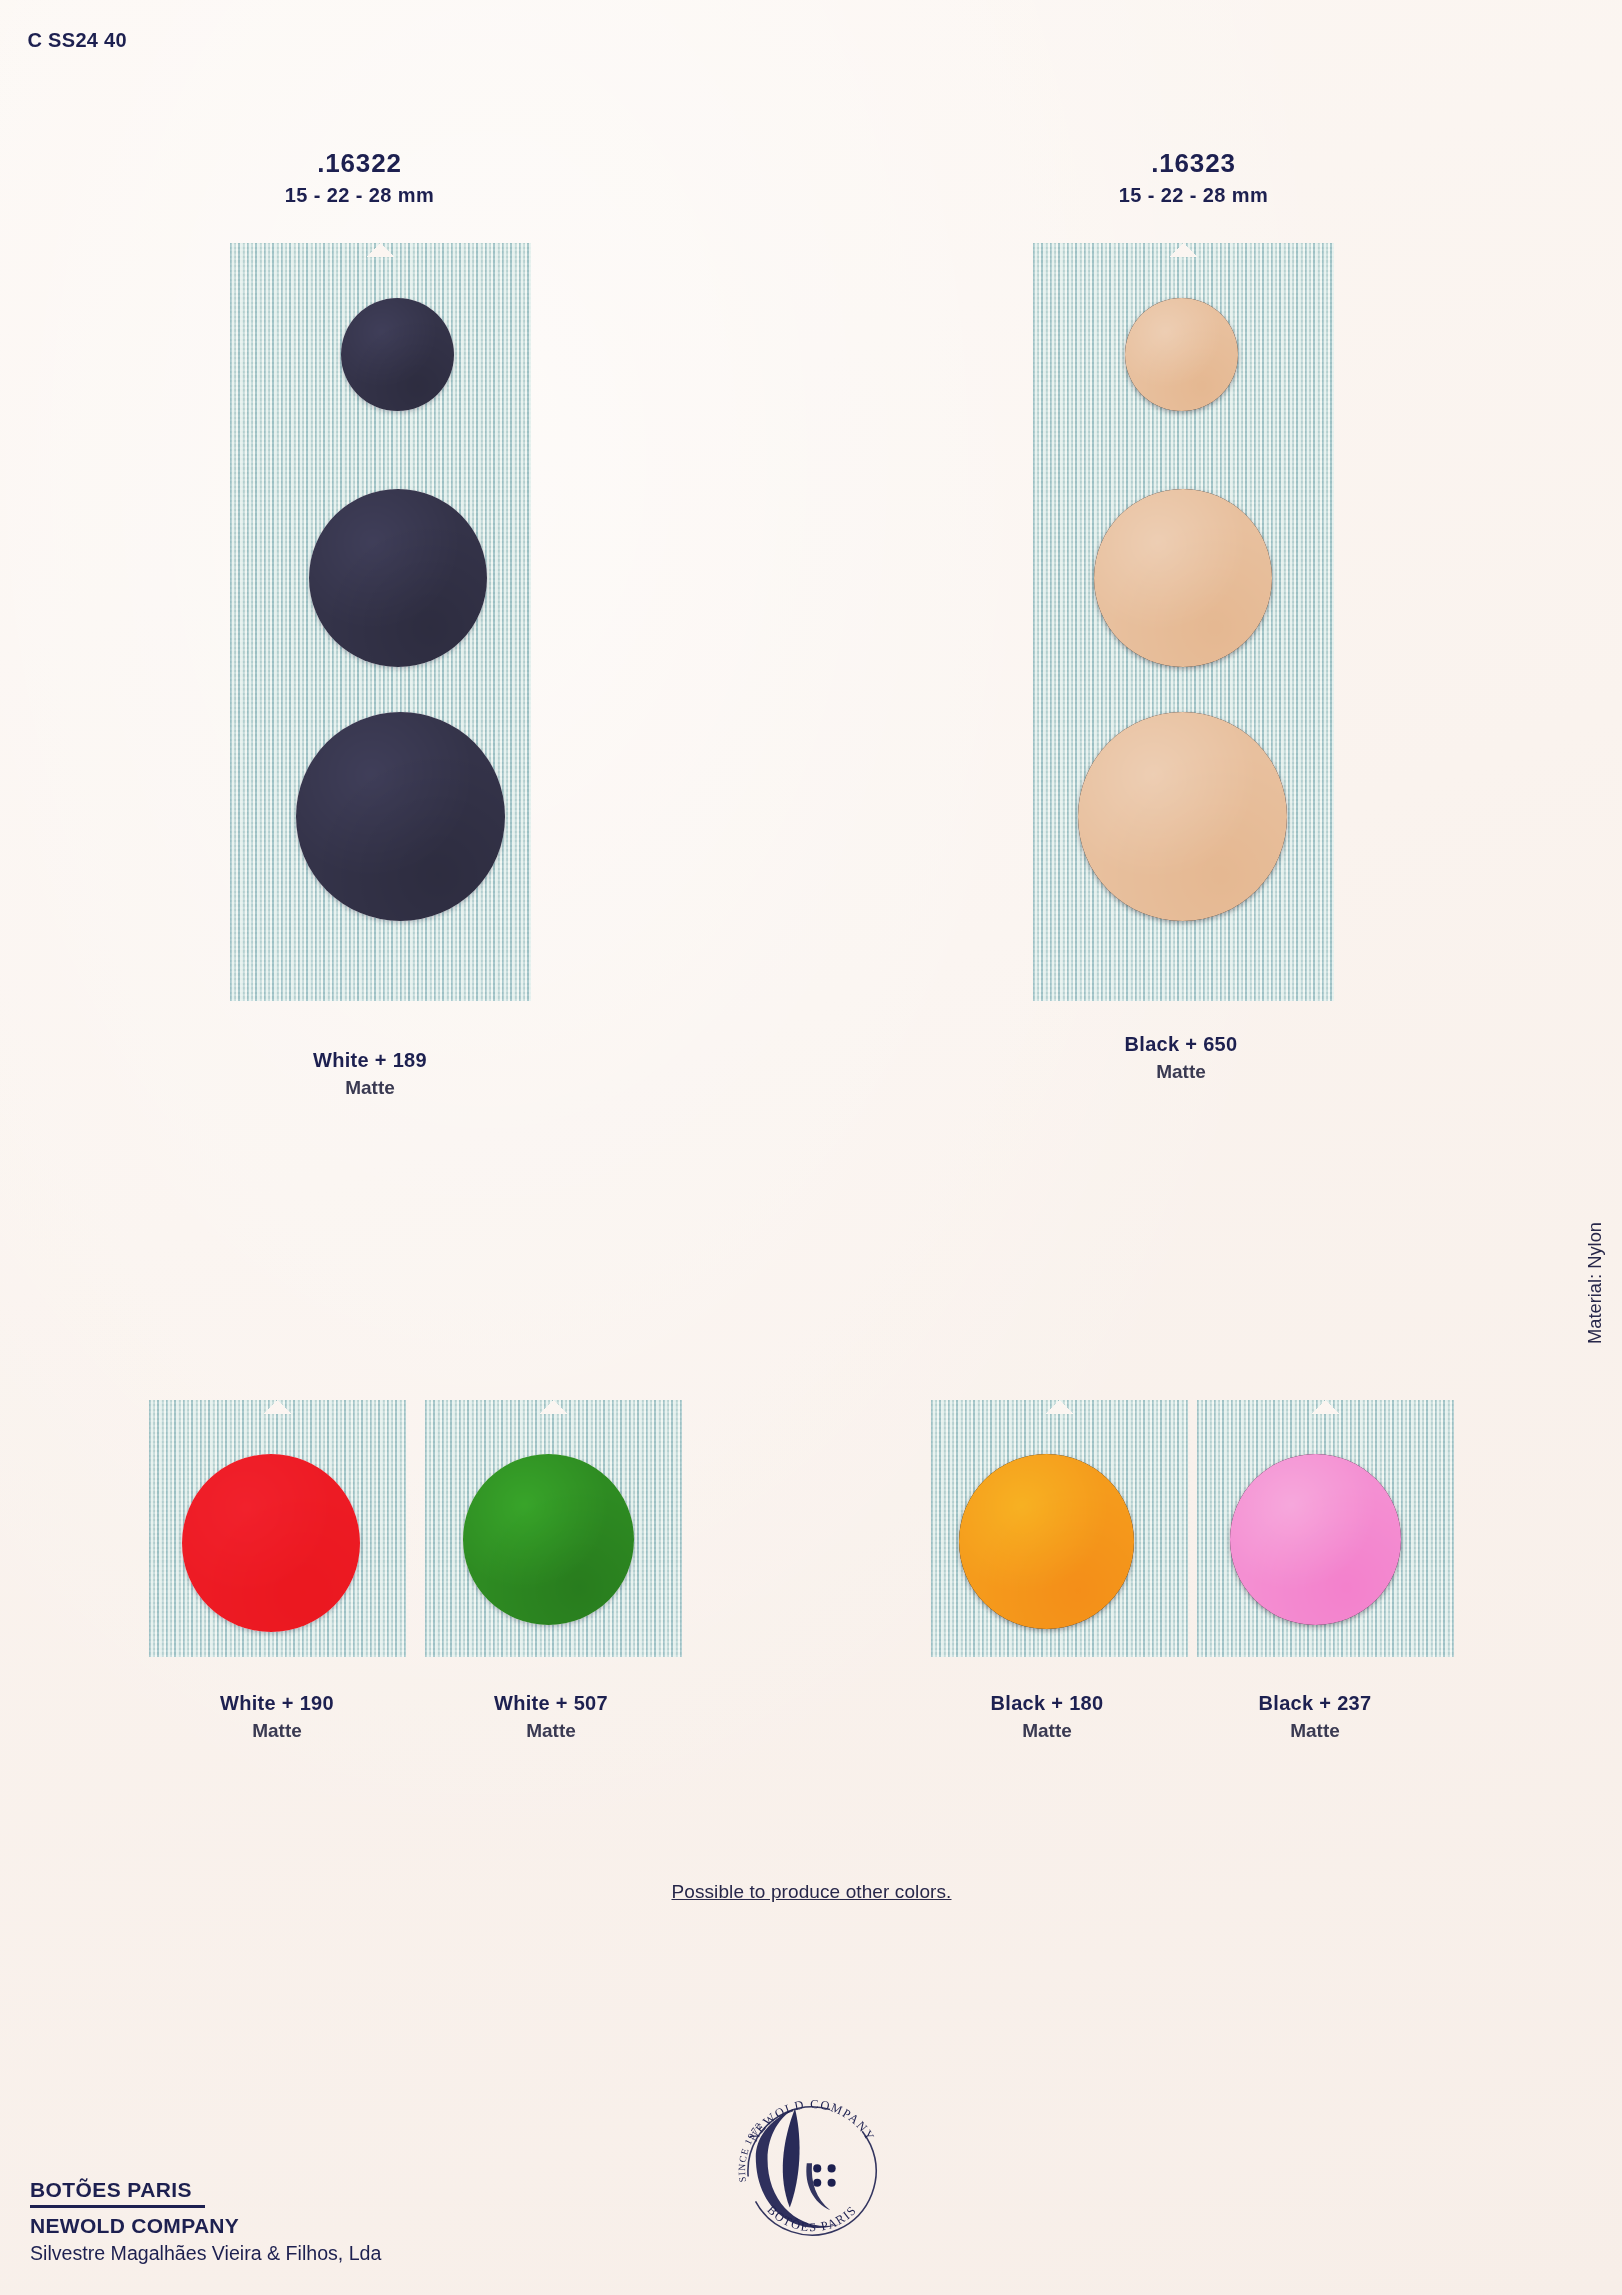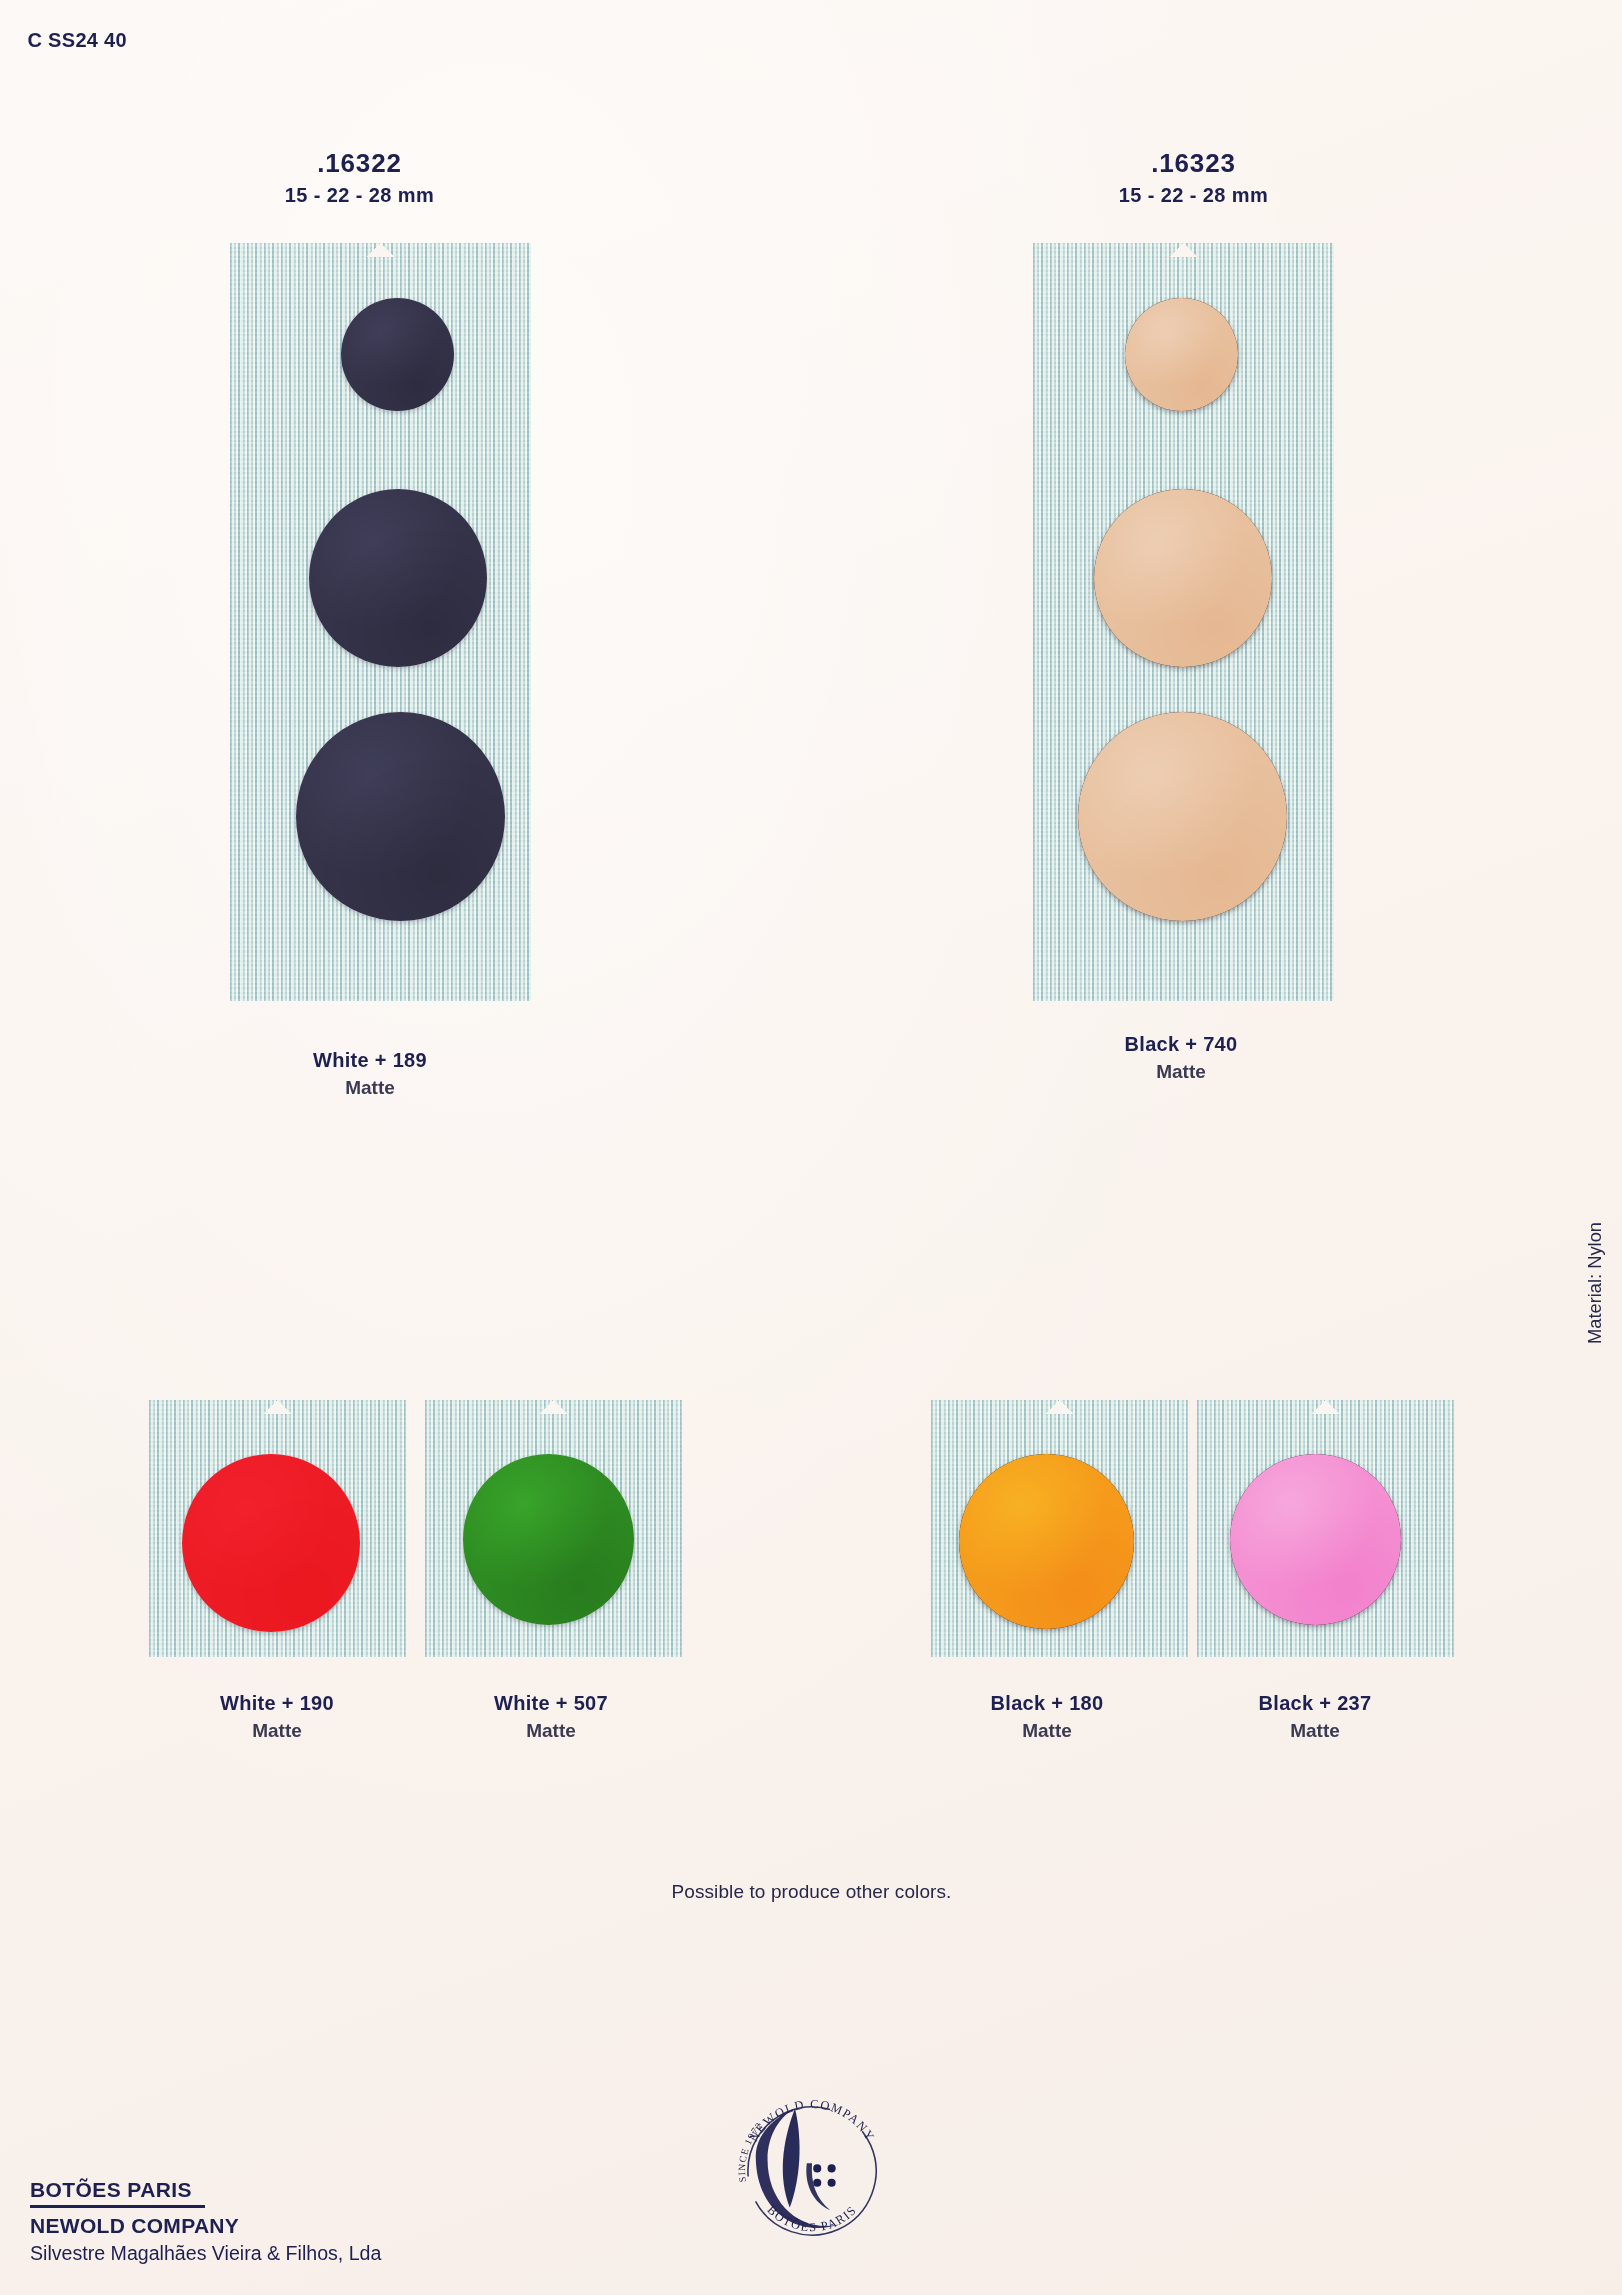--- a/index.html
+++ b/index.html
@@ -317,21 +317,21 @@
     <div class="face" style="background-color:#e8c09e;"></div>
   </div>
   <div class="button-disc rim-dark" style="left:1094px; top:489px; width:178px; height:178px; padding:3.9px;">
     <div class="face" style="background-color:#e8c09e;"></div>
   </div>
   <div class="button-disc rim-dark" style="left:1078px; top:712px; width:209px; height:209px; padding:4.6px;">
     <div class="face" style="background-color:#e8c09e;"></div>
   </div>
 
   <div class="caption" style="left:942px; top:1031px; width:478px;">
-    <div class="color-name">Black + 740</div>
+    <div class="color-name">Black + 650</div>
     <div class="finish">Matte</div>
   </div>
 
   <div class="swatch" style="left:149px; top:1400px; width:257px; height:257px;">
     <div class="zz zz-top"></div>
     <div class="zz zz-bottom"></div>
     <div class="zz zz-left"></div>
     <div class="zz zz-right"></div>
   </div>
   <div class="button-disc rim-white" style="left:182px; top:1454px; width:178px; height:178px; padding:3.9px;">
@@ -377,21 +377,21 @@
     <div class="zz zz-right"></div>
   </div>
   <div class="button-disc rim-dark" style="left:1230px; top:1454px; width:171px; height:171px; padding:3.9px;">
     <div class="face" style="background-color:#f48fd2;"></div>
   </div>
   <div class="caption" style="left:1171px; top:1690px; width:288px;">
     <div class="color-name">Black + 237</div>
     <div class="finish">Matte</div>
   </div>
 
-  <div class="note" style="left:0; top:1881px; width:1623px; text-align:center;">Possible to produce other colors.</div>
+  <div class="note" style="left:0; top:1881px; width:1623px; text-align:center;text-decoration:underline;">Possible to produce other colors.</div>
 
   <div class="material-note">Material: Nylon</div>
 
   <div class="footer">
 
     <div class="brand-block">
       <div class="brand-1">BOTÕES PARIS</div>
       <div class="brand-rule"></div>
       <div class="brand-2">NEWOLD COMPANY</div>
       <div class="brand-3">Silvestre Magalhães Vieira &amp; Filhos, Lda</div>

